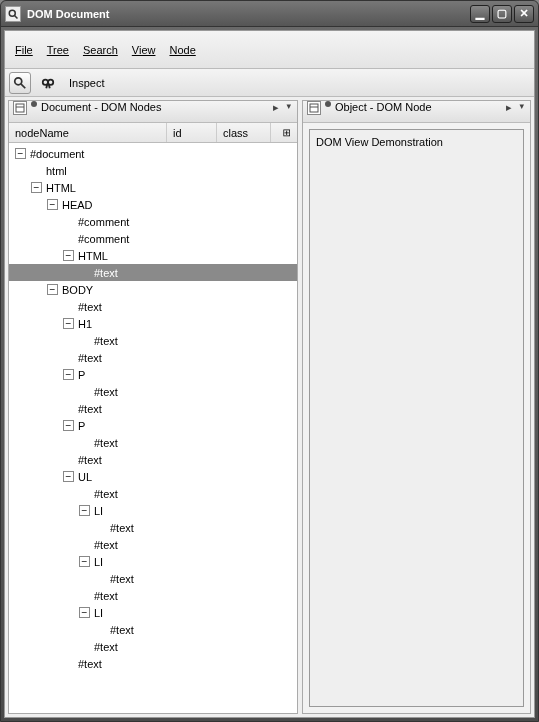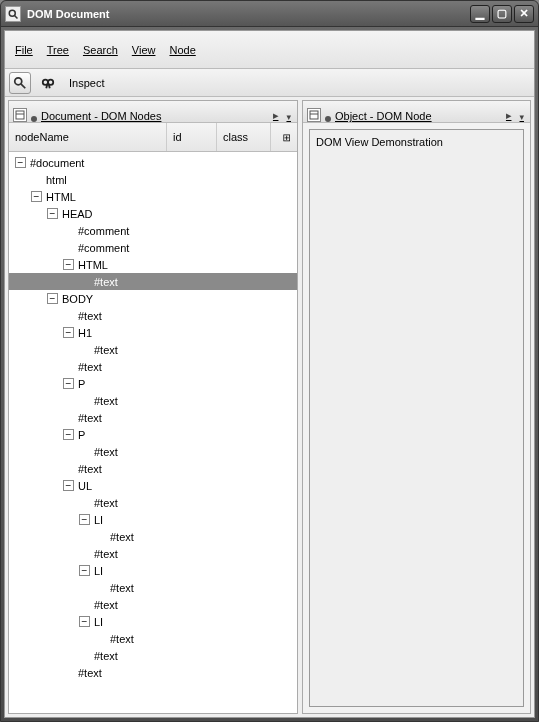--- a/index.html
+++ b/index.html
@@ -113,38 +113,37 @@
     border:1px solid #aaa;
     background:#f2f2f2;
     min-height:0;
   }
   .panel-left { flex:0 0 290px; }
   .panel-right { flex:1; }
   .panel-head {
     height:22px;
     background:linear-gradient(#f4f4f4,#e0e0e0);
     border-bottom:1px solid #bbb;
-    display:flex;align-items:flex-end;
+    display:flex;align-items:flex-start;
     padding:0 4px;
     gap:4px;
-    text-decoration:underline;
   }
   .phead-icon {
     width:14px;height:14px;
     border:1px solid #888;
     background:#fff;
     display:flex;align-items:center;justify-content:center;
   }
   .phead-dot {
     width:6px;height:6px;border-radius:50%;background:#555;
   }
   .panel-head .grow { flex:1; }
   .arrowbtn { cursor:pointer;color:#444;padding:0 2px; }
   .colhead {
-    height:29px;
+    height:20px;
     background:linear-gradient(#f4f4f4,#e6e6e6);
     border-bottom:1px solid #bbb;
     display:flex;align-items:flex-start;
   }
   .col {
     padding:0 6px;
     height:100%;
     display:flex;align-items:center;
     border-right:1px solid #ccc;
     cursor:pointer;

